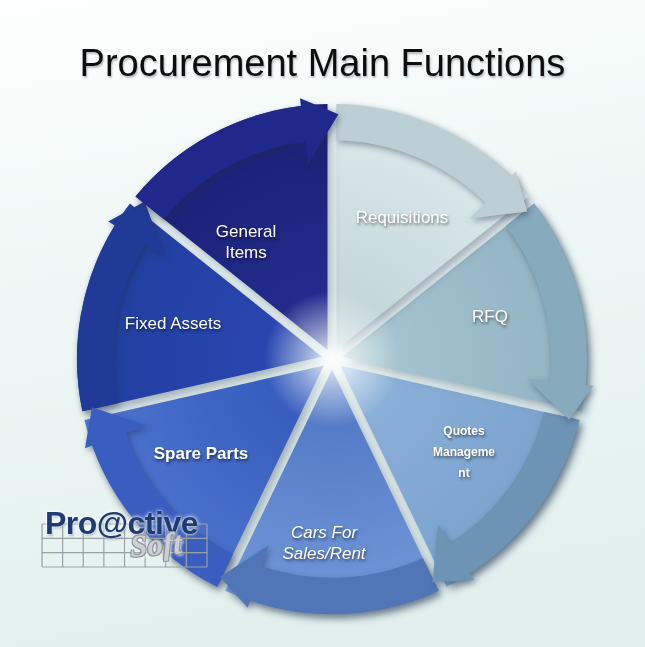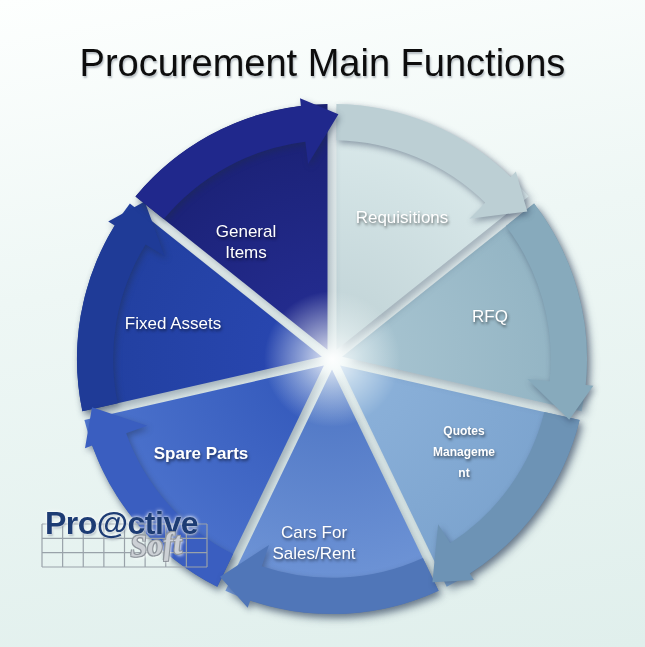--- a/index.html
+++ b/index.html
@@ -136,21 +136,21 @@
       </g>
       <circle cx="332" cy="359" r="68" fill="url(#centerGlow)"></circle>
     </svg>
 
   <div id="labels">
       <div class="seg-label" style="left: 402px; top: 217px; color: rgb(255, 255, 255);">Requisitions</div>
       <div class="seg-label" style="left: 490px; top: 316px; color: rgb(255, 255, 255);">RFQ</div>
       <div class="seg-label bold" style="left: 464px; top: 452px; color: rgb(255, 255, 255);">Quotes
 Manageme
 nt</div>
-      <div class="seg-label" style="left: 314px; top: 543px; color: rgb(255, 255, 255);">Cars For
+      <div class="seg-label" style="left: 324px; top: 543px; color: rgb(255, 255, 255); font-style: italic;">Cars For
 Sales/Rent</div>
       <div class="seg-label" style="left: 201px; top: 453px; color: rgb(255, 255, 255); font-weight: bold;">Spare Parts</div>
       <div class="seg-label" style="left: 173px; top: 312px; color: rgb(255, 255, 255); margin-top: 11px;">Fixed Assets</div>
       <div class="seg-label" style="left: 246px; top: 204px; color: rgb(255, 255, 255); margin-top: 38px;">General
 Items</div>
     </div>
 
   <div class="logo">
     <svg class="logo-grid" id="logo-grid" width="168" height="46">
         <line x1="1" y1="1" x2="1" y2="44" stroke="#99a2a9" stroke-width="1.2"></line>

